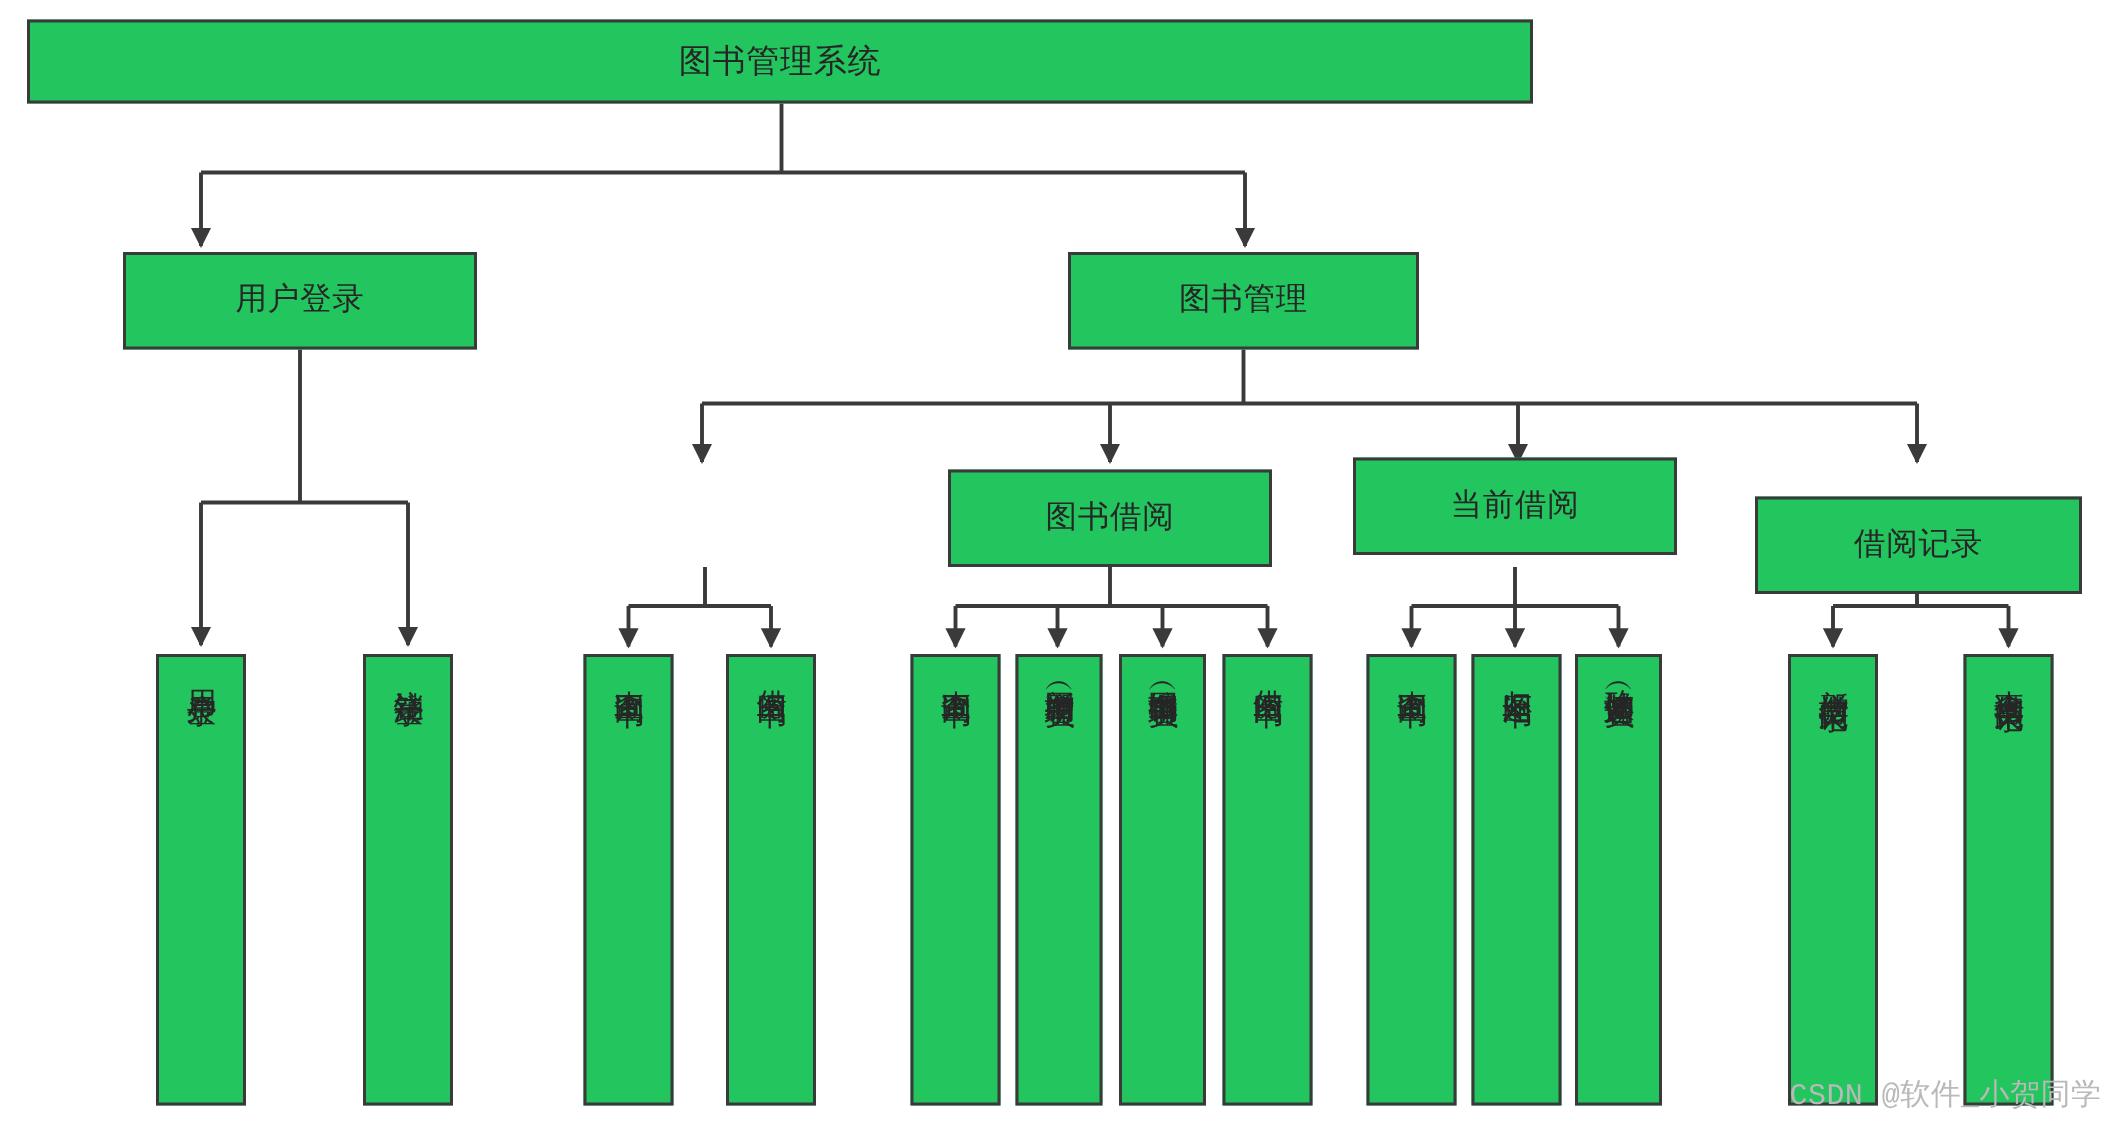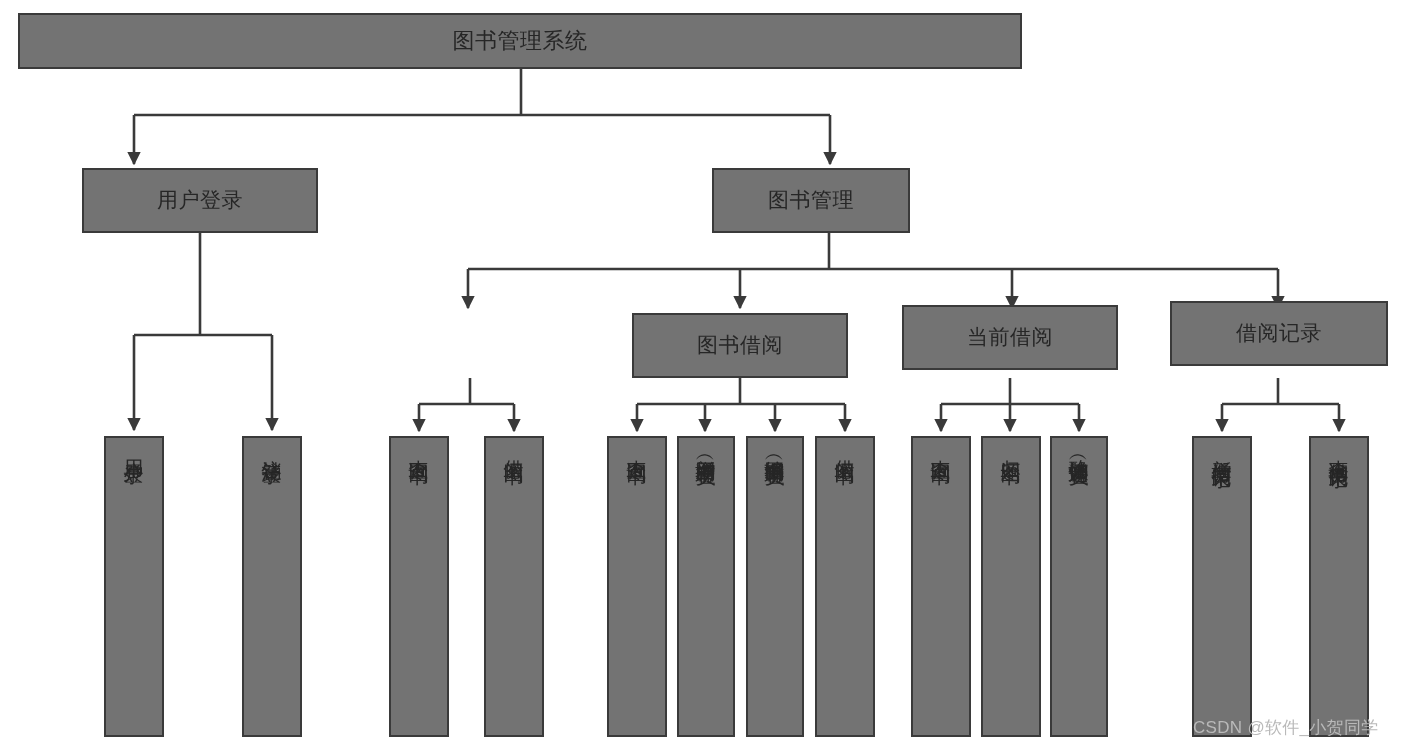--- a/index.html
+++ b/index.html
@@ -21,21 +21,21 @@
     position: absolute;
     left: 0;
     top: 0;
     width: 1405px;
     height: 747px;
     pointer-events: none;
   }
   .node {
     position: absolute;
     box-sizing: border-box;
-    background: #737373;
+    background: #22c55e;
     border: 2px solid #3a3a3a;
     display: flex;
     align-items: center;
     justify-content: center;
     color: #262626;
     z-index: 2;
   }
   .node .lbl {
     display: block;
     text-align: center;
@@ -64,25 +64,26 @@
     letter-spacing: 2px;
     white-space: nowrap;
   }
   .node.vert.tall .lbl {
     letter-spacing: 1px;
   }
   .watermark {
     position: absolute;
     left: 1193px;
     top: 716px;
-    font-size: 17px;
+    font-size: 20px;
     color: #b9b9b9;
     white-space: nowrap;
     z-index: 5;
     letter-spacing: 0.3px;
+    font-family: Liberation Mono, monospace;
   }
 </style>
 </head>
 <body>
 
 <div id="canvas">
 
   <svg id="wires" viewBox="0 0 1405 747" xmlns="http://www.w3.org/2000/svg">
     <defs>
       <marker id="arw" viewBox="0 0 10 10" refX="9" refY="5" markerWidth="5.2" markerHeight="5.2" orient="auto-start-reverse">
@@ -135,31 +136,31 @@
     </g>
   </svg>
 
   <div class="node horiz root" style="left:18px; top:13px; width:1004px; height:56px;">
     <span class="lbl">图书管理系统</span>
   </div>
 
   <div class="node horiz" style="left:82px; top:168px; width:236px; height:65px;">
     <span class="lbl">用户登录</span>
   </div>
-  <div class="node horiz" style="left:712px; top:168px; width:198px; height:65px;">
+  <div class="node horiz" style="left:712px; top:168px; width:234px; height:65px;">
     <span class="lbl">图书管理</span>
   </div>
 
   <div class="node horiz" style="left:632px; top:313px; width:216px; height:65px;">
     <span class="lbl">图书借阅</span>
   </div>
   <div class="node horiz" style="left:902px; top:305px; width:216px; height:65px;">
     <span class="lbl">当前借阅</span>
   </div>
-  <div class="node horiz" style="left:1170px; top:301px; width:218px; height:65px;">
+  <div class="node horiz" style="left:1170px; top:331px; width:218px; height:65px;">
     <span class="lbl">借阅记录</span>
   </div>
 
   <div class="node vert" style="left:104px; top:436px; width:60px; height:301px;">
     <span class="lbl">用户登录</span>
   </div>
   <div class="node vert" style="left:242px; top:436px; width:60px; height:301px;">
     <span class="lbl">注销登录</span>
   </div>
 

